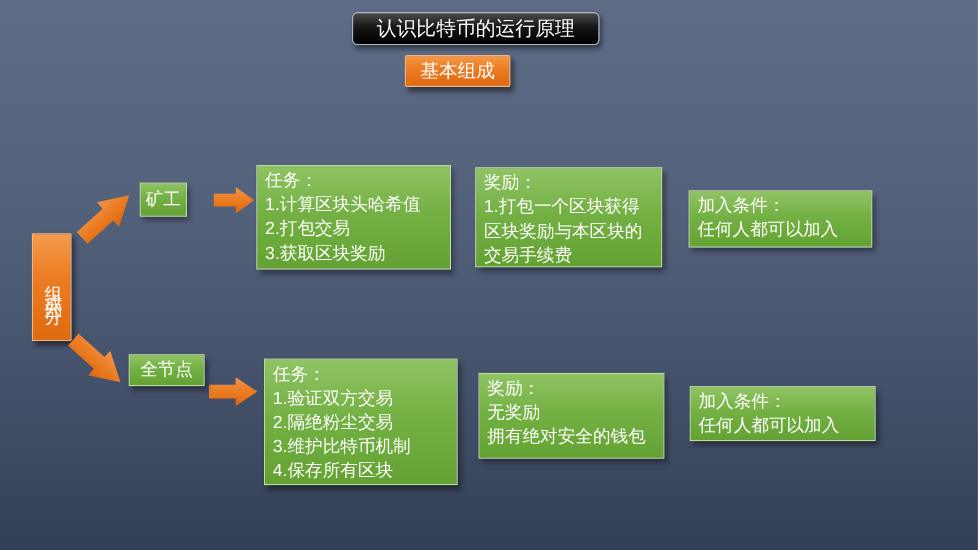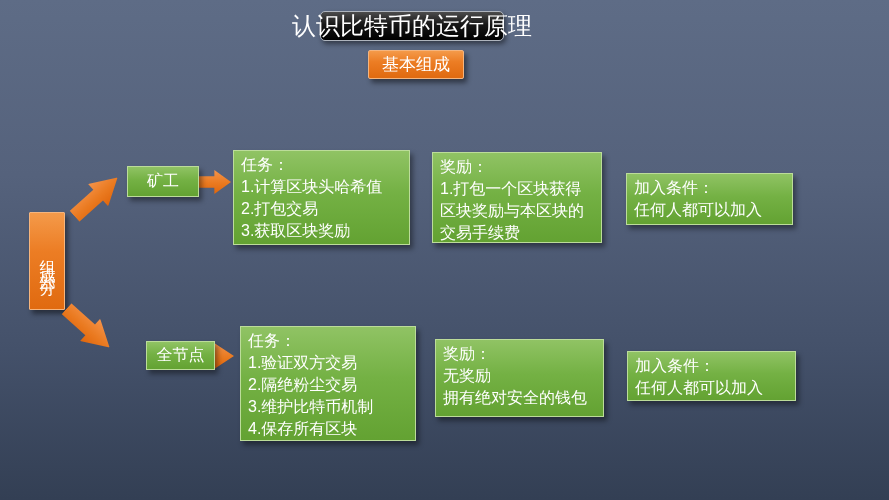--- a/index.html
+++ b/index.html
@@ -15,27 +15,27 @@
   .slide {
     position: relative;
     width: 889px;
     height: 500px;
     background: linear-gradient(180deg, #5e6c86 0%, #55627c 35%, #44516a 70%, #333f54 100%);
   }
   .abs { position: absolute; box-sizing: border-box; }
 
   
   .title-box {
-    left: 320px; top: 11px; width: 184px; height: 30px;
+    left: 320px; top: 11px; width: 225px; height: 30px;
     background: linear-gradient(180deg, #4c4c4c 0%, #161616 45%, #000000 100%);
     border: 1px solid #aeb4bd;
     border-radius: 5px;
     box-shadow: 2px 3px 5px rgba(0,0,0,0.45);
     color: #ffffff;
-    font-size: 24px;
+    font-size: 18px;
     display: flex; align-items: center; justify-content: center;
     white-space: nowrap;
   }
 
   
   .orange-box {
     background: linear-gradient(180deg, #f49a4a 0%, #ec7d24 40%, #e06a10 100%);
     border: 1px solid #f5b57e;
     box-shadow: 3px 4px 5px rgba(0,0,0,0.45);
     color: #ffffff;
@@ -68,22 +68,22 @@
     display: flex; align-items: center; justify-content: center;
     white-space: nowrap;
   }
   .green-body {
     font-size: 16px;
     line-height: 22px;
     padding: 3px 7px;
     white-space: pre-line;
     margin-top: 24px;
   }
-  .node-miner    { left: 127px; top: 166px; width: 72px;  height: 31px; }
-  .node-fullnode { left: 117px; top: 341px; width: 69px;  height: 29px; margin-left: 29px; }
+  .node-miner    { left: 127px; top: 166px; width: 43px;  height: 31px; }
+  .node-fullnode { left: 117px; top: 322px; width: 69px;  height: 29px; }
   .task-miner    { left: 233px; top: 126px; width: 177px; height: 95px; }
   .reward-miner  { left: 432px; top: 128px; width: 170px; height: 91px; }
   .join-miner    { left: 626px; top: 149px; width: 167px; height: 52px; }
   .task-fullnode   { left: 240px; top: 302px; width: 176px; height: 115px; }
   .reward-fullnode { left: 435px; top: 315px; width: 169px; height: 78px; }
   .join-fullnode   { left: 627px; top: 327px; width: 169px; height: 50px; }
 
   
   .block-arrow {
     background: linear-gradient(180deg, #f4934a 0%, #ea7a20 55%, #e0660c 100%);

